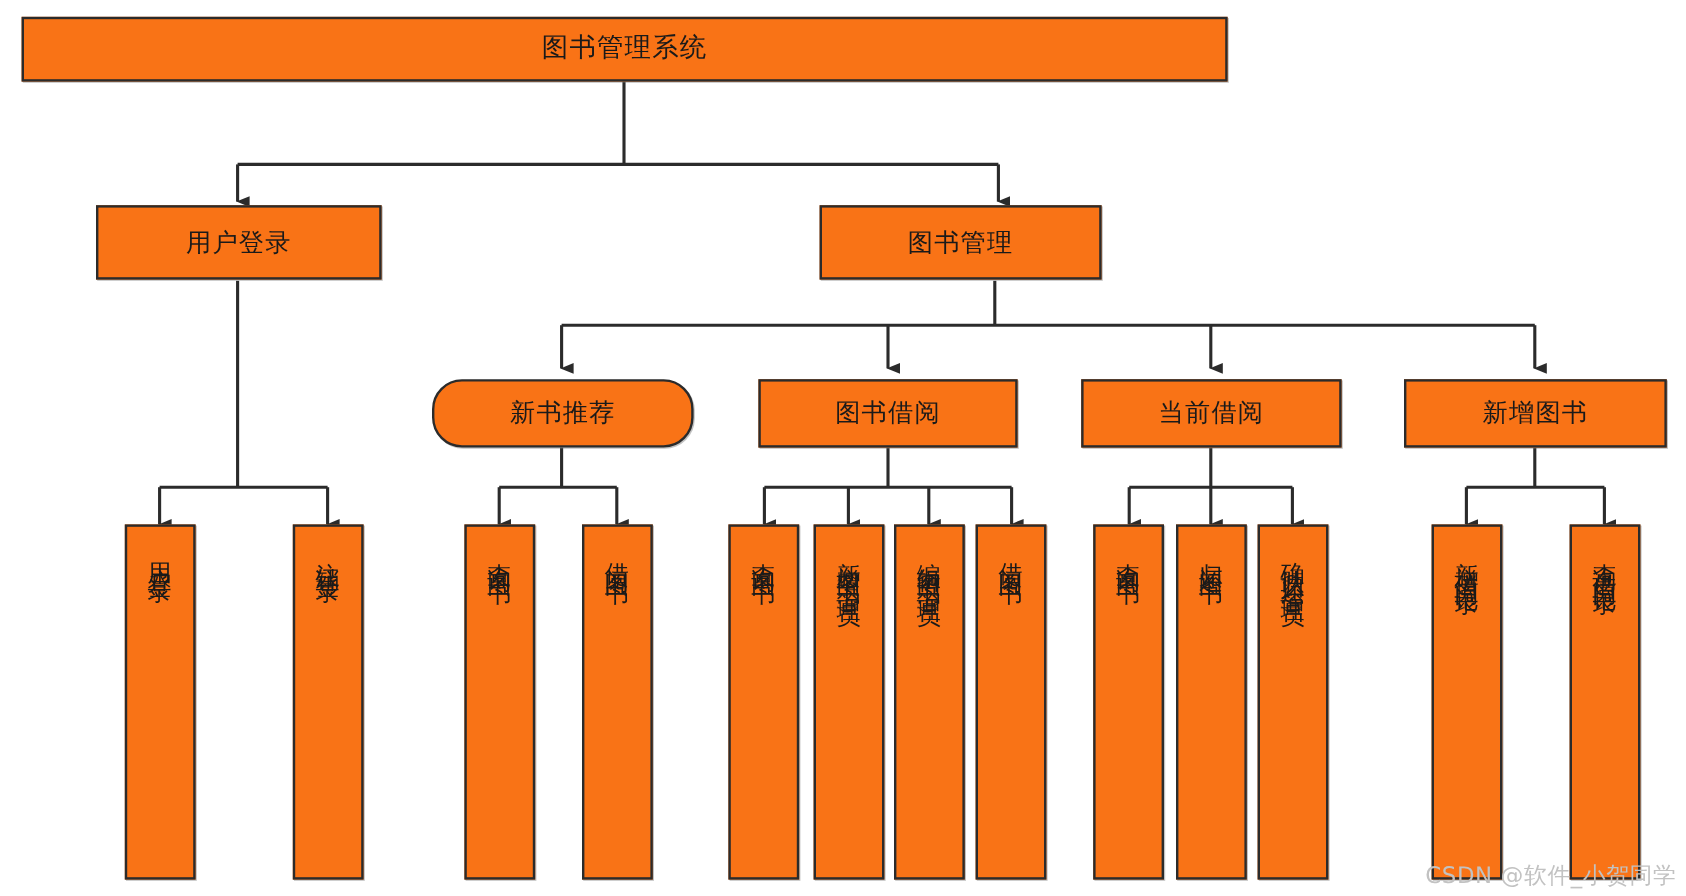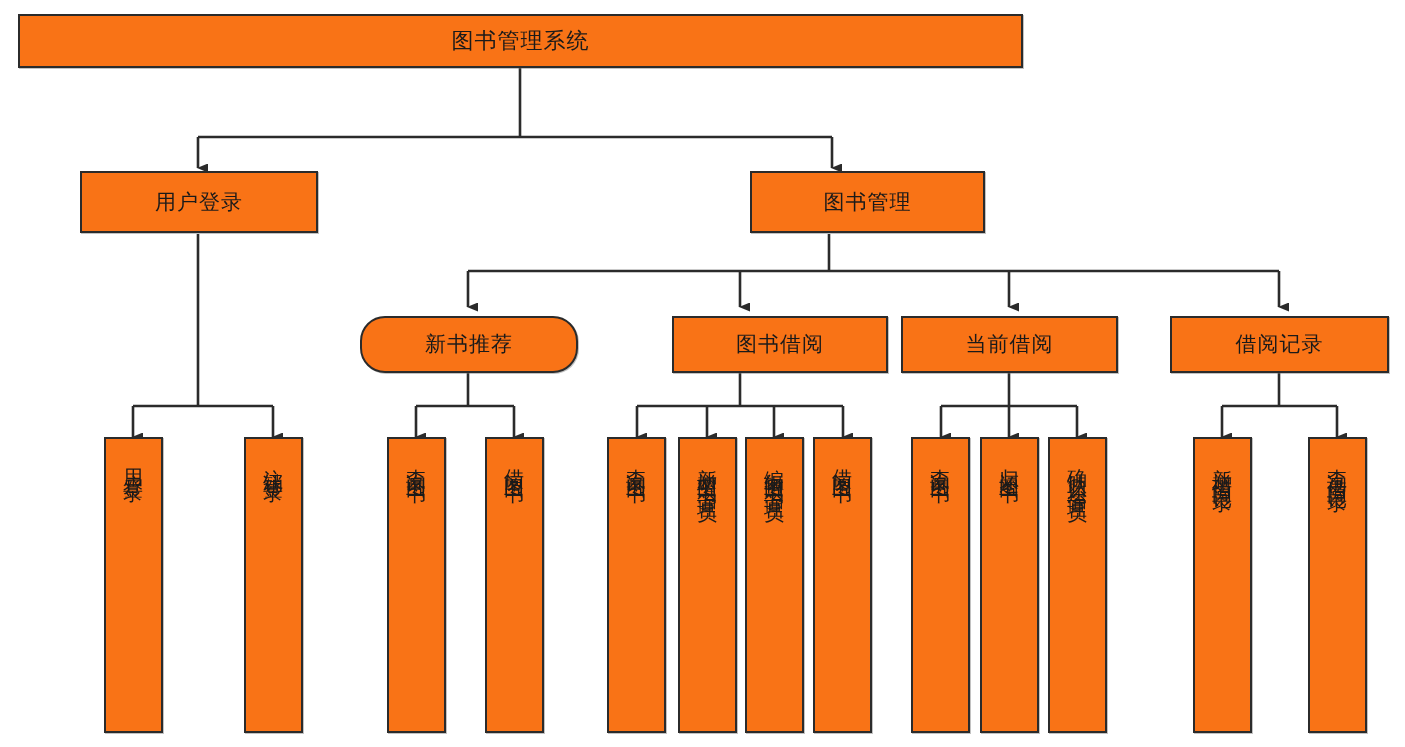--- a/index.html
+++ b/index.html
@@ -134,35 +134,35 @@
     </g>
   </svg>
 
   <div class="node root horiz" style="left:18px; top:14px; width:1005px; height:54px;">
     <span class="label">图书管理系统</span>
   </div>
 
   <div class="node horiz" style="left:80px; top:171px; width:238px; height:62px;">
     <span class="label">用户登录</span>
   </div>
-  <div class="node horiz" style="left:750px; top:171px; width:235px; height:62px;">
+  <div class="node horiz" style="left:683px; top:171px; width:235px; height:62px;">
     <span class="label">图书管理</span>
   </div>
 
   <div class="node horiz" style="left:360px; top:316px; width:218px; height:57px;border-radius:25px;">
     <span class="label">新书推荐</span>
   </div>
-  <div class="node horiz" style="left:632px; top:316px; width:216px; height:57px;margin-left:40px;">
+  <div class="node horiz" style="left:632px; top:316px; width:216px; height:57px;">
     <span class="label">图书借阅</span>
   </div>
   <div class="node horiz" style="left:901px; top:316px; width:217px; height:57px;">
     <span class="label">当前借阅</span>
   </div>
   <div class="node horiz" style="left:1170px; top:316px; width:219px; height:57px;">
-    <span class="label">借阅记录</span>
+    <span class="label">新增图书</span>
   </div>
 
   <div class="node vert" style="left:104px; top:437px; width:59px; height:296px;">
     <span class="label">用户登录</span>
   </div>
   <div class="node vert" style="left:244px; top:437px; width:59px; height:296px;">
     <span class="label">注销登录</span>
   </div>
 
   <div class="node vert" style="left:387px; top:437px; width:59px; height:296px;">
@@ -195,14 +195,15 @@
     <span class="label">确认归还（管理员）</span>
   </div>
 
   <div class="node vert" style="left:1193px; top:437px; width:59px; height:296px;">
     <span class="label">新增借阅记录</span>
   </div>
   <div class="node vert" style="left:1308px; top:437px; width:59px; height:296px;">
     <span class="label">查询借阅记录</span>
   </div>
 
+  <div class="watermark">CSDN @软件_小贺同学</div>
 
 </div>
 
 </body></html>

